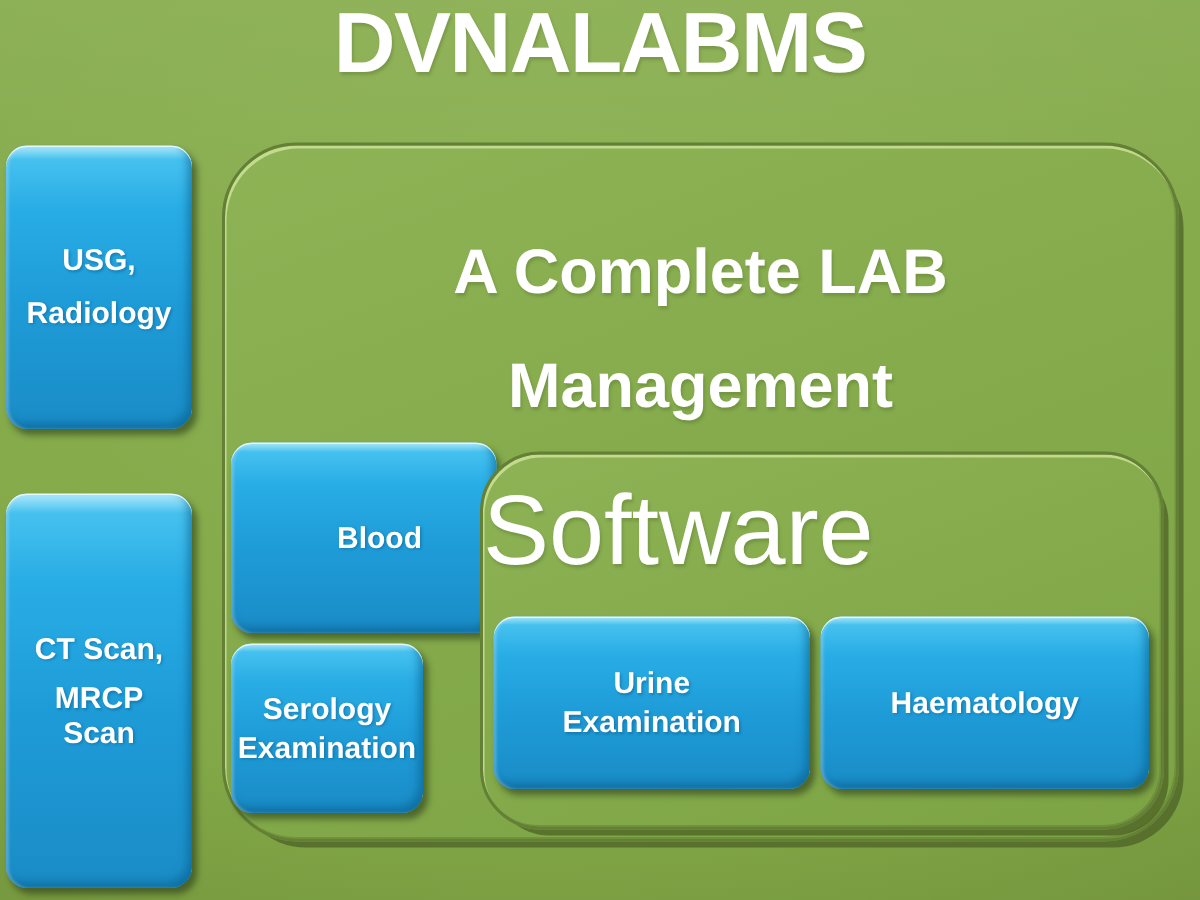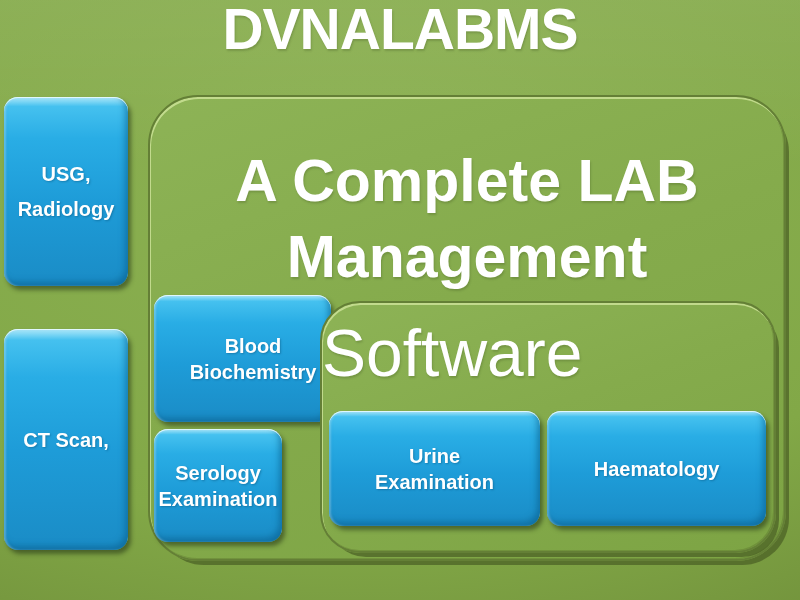--- a/index.html
+++ b/index.html
@@ -21,21 +21,21 @@
     border:2px solid #647f36;
     box-shadow:
       inset 1px 2px 0 0 rgba(212,232,160,.75),
       inset -1px -1px 0 0 rgba(90,115,45,.4),
       6px 7px 0 -3px rgba(76,98,38,.75);
   }
   .main-panel{left:148px;top:95px;width:634px;height:462px;border-radius:50px;}
   .software-panel{left:170px;top:204px;width:452px;height:248px;border-radius:40px;}
   .panel-heading{
     position:absolute;top:46px;left:37px;width:560px;text-align:center;
-    color:#ffffff;font-size:59px;font-weight:bold;line-height:76px;
+    color:#ffffff;font-size:42px;font-weight:bold;line-height:76px;
     text-shadow:1px 2px 2px rgba(60,80,30,.25);
   }
   .software-title{
     position:absolute;top:14px;left:0;width:100%;
     color:#ffffff;font-size:66px;font-weight:normal;line-height:72px;
     text-shadow:1px 2px 2px rgba(60,80,30,.25);
   }
   .blue-box{
     position:absolute;display:flex;flex-direction:column;
     align-items:center;justify-content:center;text-align:center;
@@ -43,21 +43,21 @@
     background:linear-gradient(180deg,#b2eafa 0%,#45c1ef 5%,#29ade5 22%,#1e9cd8 55%,#1a8cc6 100%);
     border-radius:14px;
     box-shadow:
       inset 0 1px 0 rgba(230,250,255,.9),
       inset 2px 0 2px rgba(255,255,255,.25),
       inset -3px -4px 6px rgba(8,90,135,.55),
       3px 4px 4px rgba(25,40,15,.5);
     text-shadow:1px 1px 2px rgba(0,60,95,.35);
   }
   .usg-box{left:4px;top:97px;width:124px;height:189px;}
-  .ct-box{left:4px;top:329px;width:124px;height:221px;}
+  .ct-box{left:4px;top:329px;width:124px;height:263px;}
   .blood-box{left:4px;top:198px;width:156px;height:127px;padding-left:21px;}
   .serology-box{left:4px;top:332px;width:128px;height:113px;}
   .urine-box{left:7px;top:108px;width:211px;height:115px;}
   .haem-box{left:225px;top:108px;width:219px;height:115px;justify-content:center;}
   .line{line-height:26px;}
   .gap{margin-top:9px;}
   .narrow{width:84px;margin-left:auto;margin-right:auto;line-height:23px;}
 </style>
 </head>
 <body>
@@ -66,28 +66,28 @@
 
   <div class="slide-title">DVNALABMS</div>
 
   <div class="blue-box usg-box">
     <div class="line">USG,</div>
     <div class="line gap">Radiology</div>
   </div>
 
   <div class="blue-box ct-box">
     <div class="line">CT Scan,</div>
+    <div class="line gap narrow">MRCP Scan</div>
   </div>
 
   <div class="green-panel main-panel">
     <div class="panel-heading">A Complete LAB Management</div>
 
     <div class="blue-box blood-box">
       <div class="line">Blood</div>
-      <div class="line">Biochemistry</div>
     </div>
 
     <div class="blue-box serology-box">
       <div class="line">Serology</div>
       <div class="line">Examination</div>
     </div>
 
     <div class="green-panel software-panel">
       <div class="software-title">Software</div>
 

